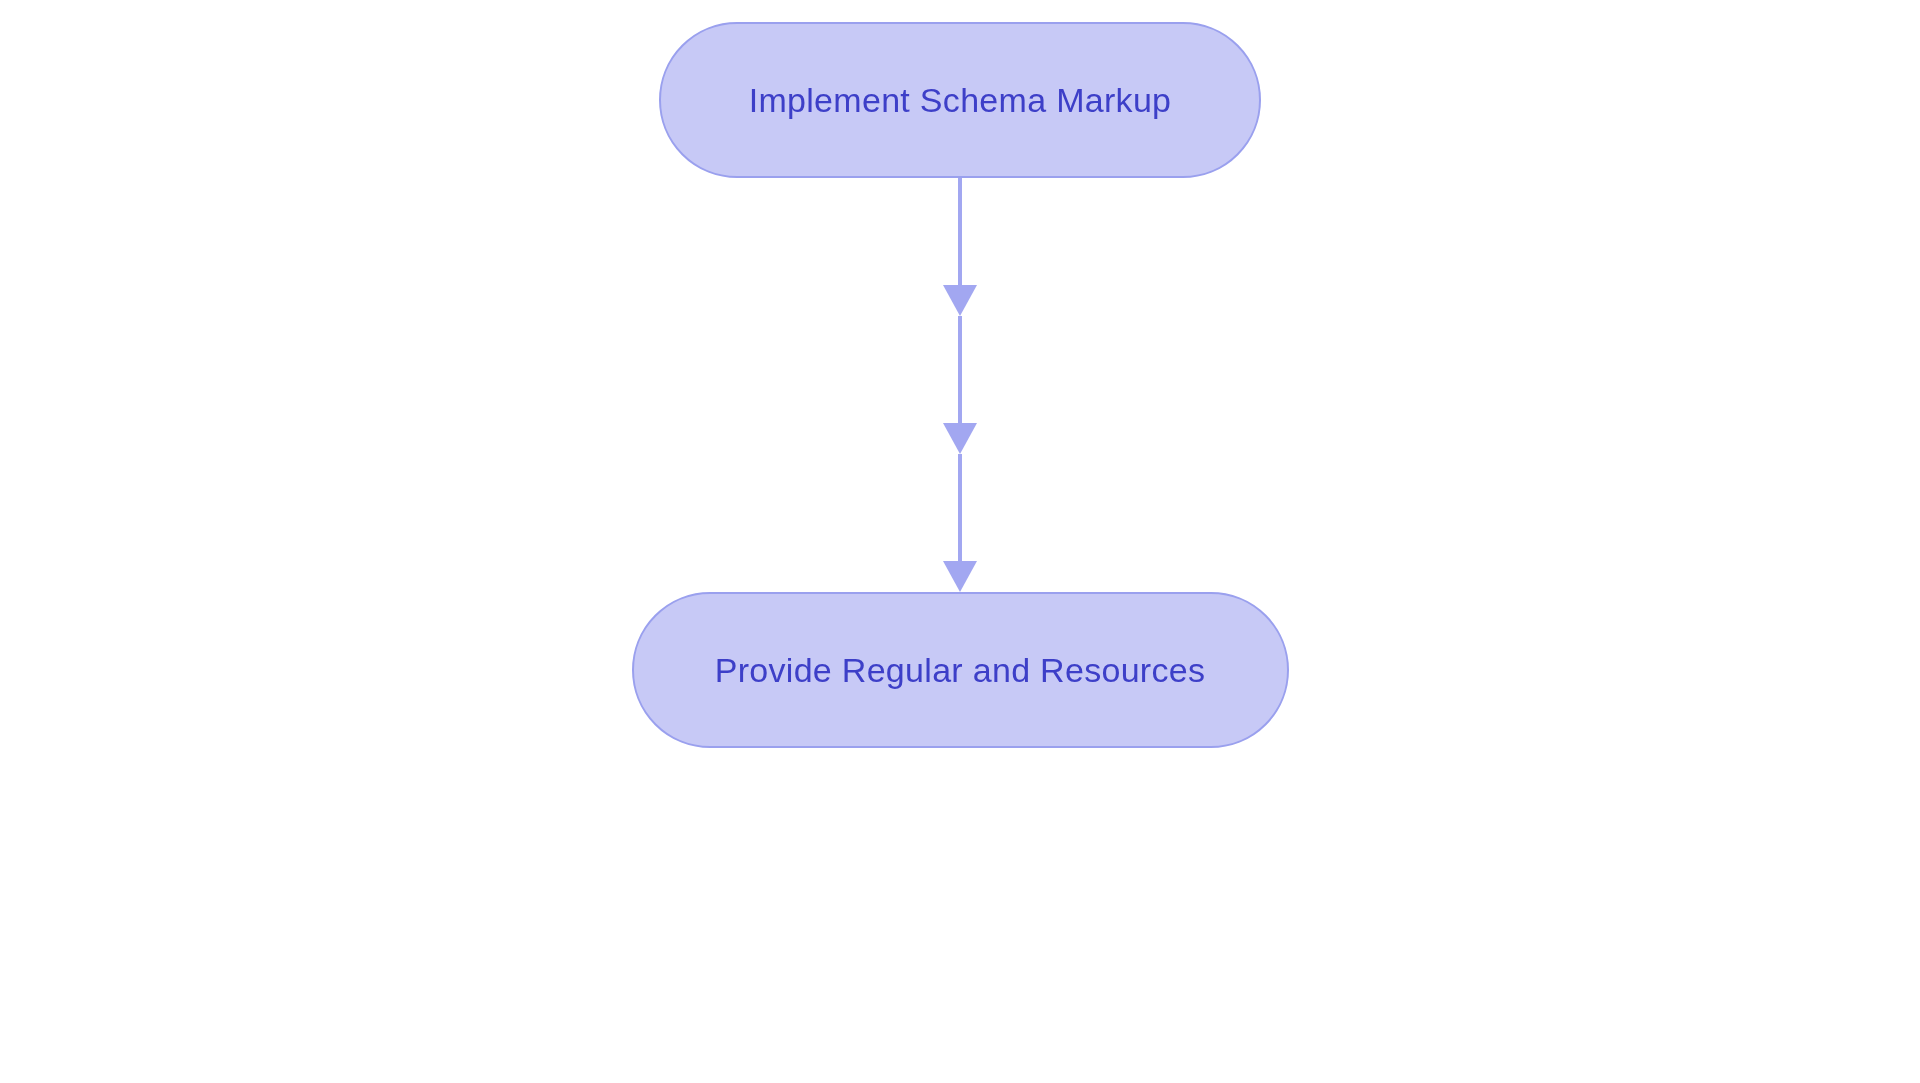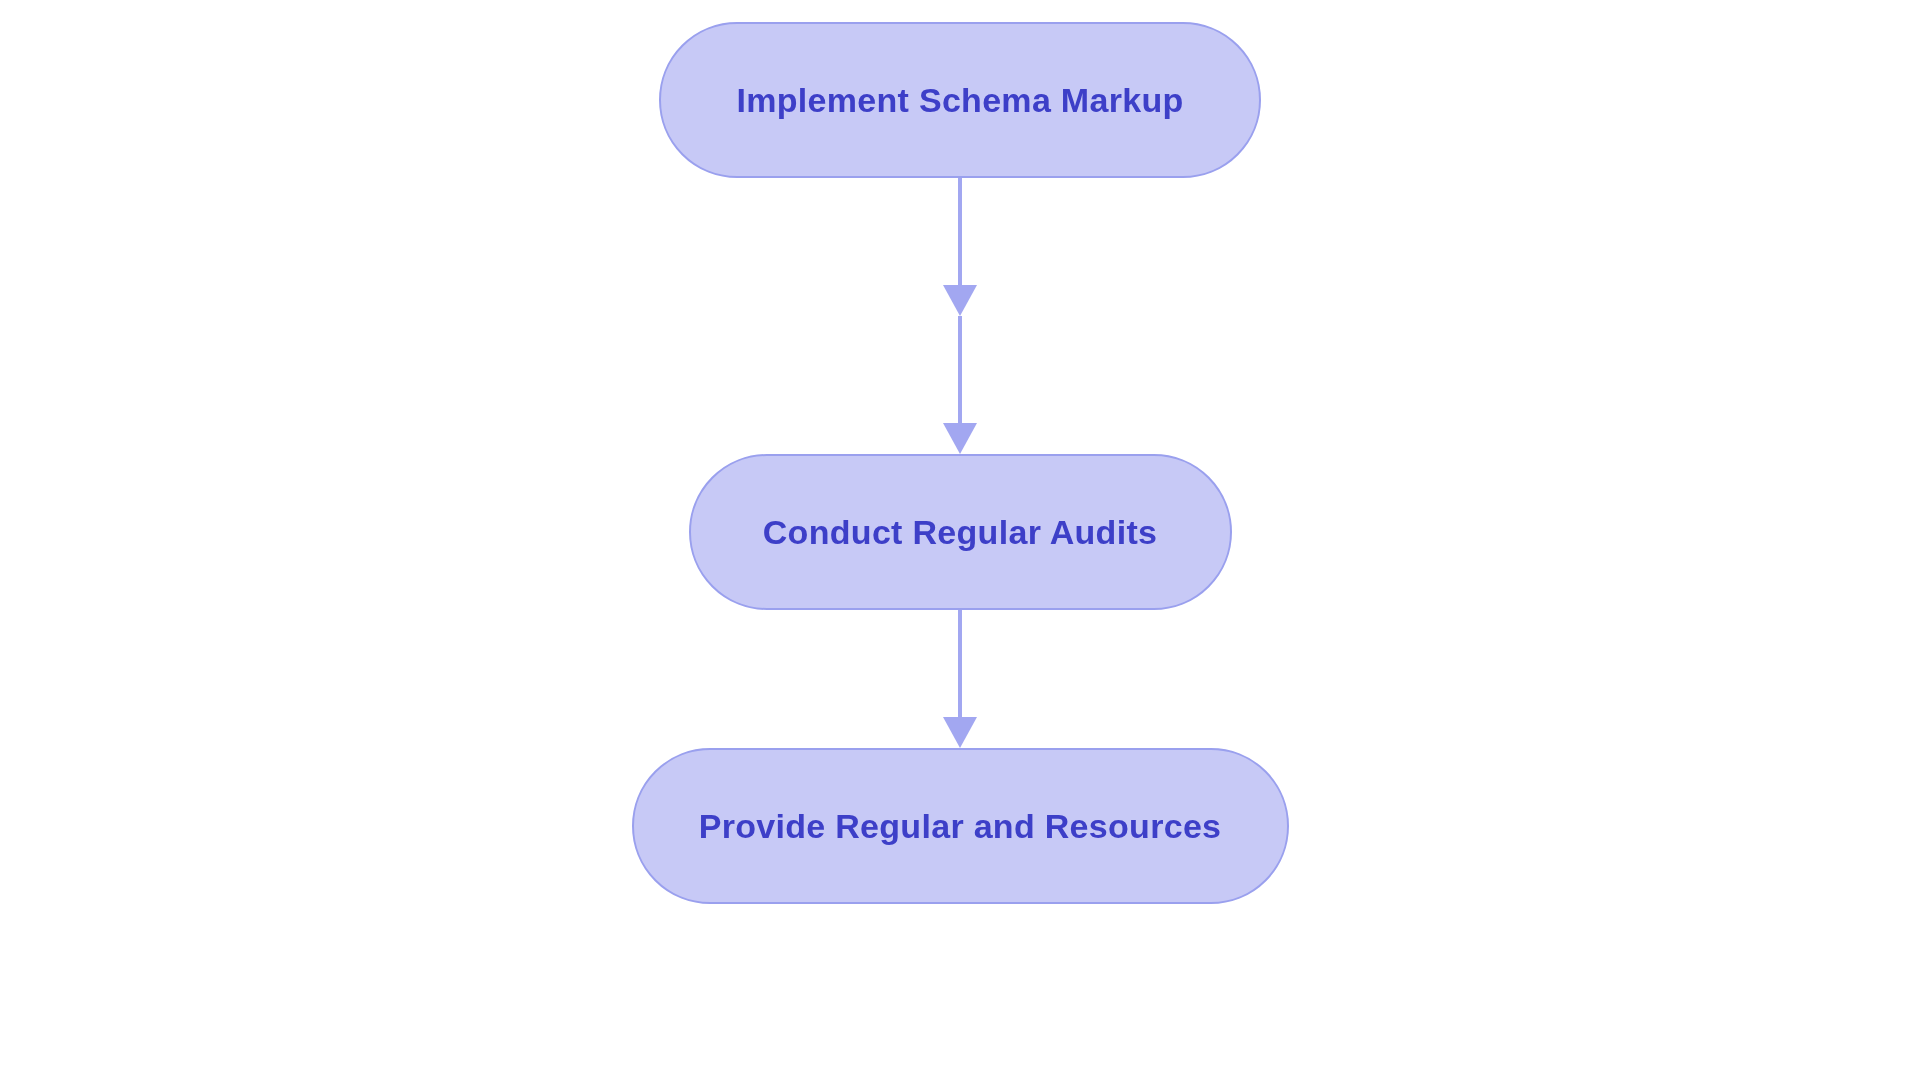--- a/index.html
+++ b/index.html
@@ -26,21 +26,20 @@
     height:156px;
     border-radius:78px;
     background:var(--node-fill);
     border:2.5px solid var(--node-border);
     display:flex;align-items:center;justify-content:center;
     color:var(--text);
     font-size:34px;
     letter-spacing:0.3px;
     white-space:nowrap;
     flex:0 0 auto;
-    font-weight:bold;
   }
   .w1{width:602px;}
   .w2{width:533px;}
   .w3{width:543px;}
   .w4{width:657px;}
   .flow-arrow{
     height:138px;
     display:flex;flex-direction:column;align-items:center;
     flex:0 0 auto;
   }
@@ -69,23 +68,20 @@
     <div class="arrow-shaft"></div>
     <div class="arrow-head"></div>
   </div>
 
 
   <div class="flow-arrow">
     <div class="arrow-shaft"></div>
     <div class="arrow-head"></div>
   </div>
 
-  <div class="flow-node w3">
-    <span>Conduct Regular Audits</span>
-  </div>
 
   <div class="flow-arrow">
     <div class="arrow-shaft"></div>
     <div class="arrow-head"></div>
   </div>
 
   <div class="flow-node w4">
     <span>Provide Regular and Resources</span>
   </div>
 

